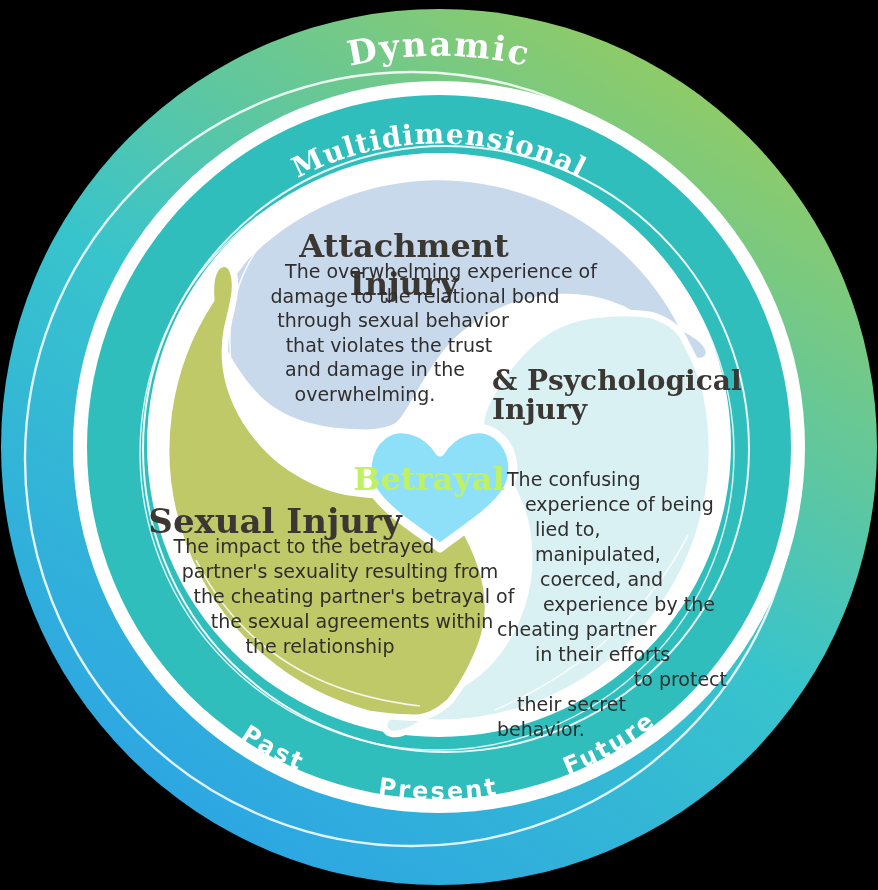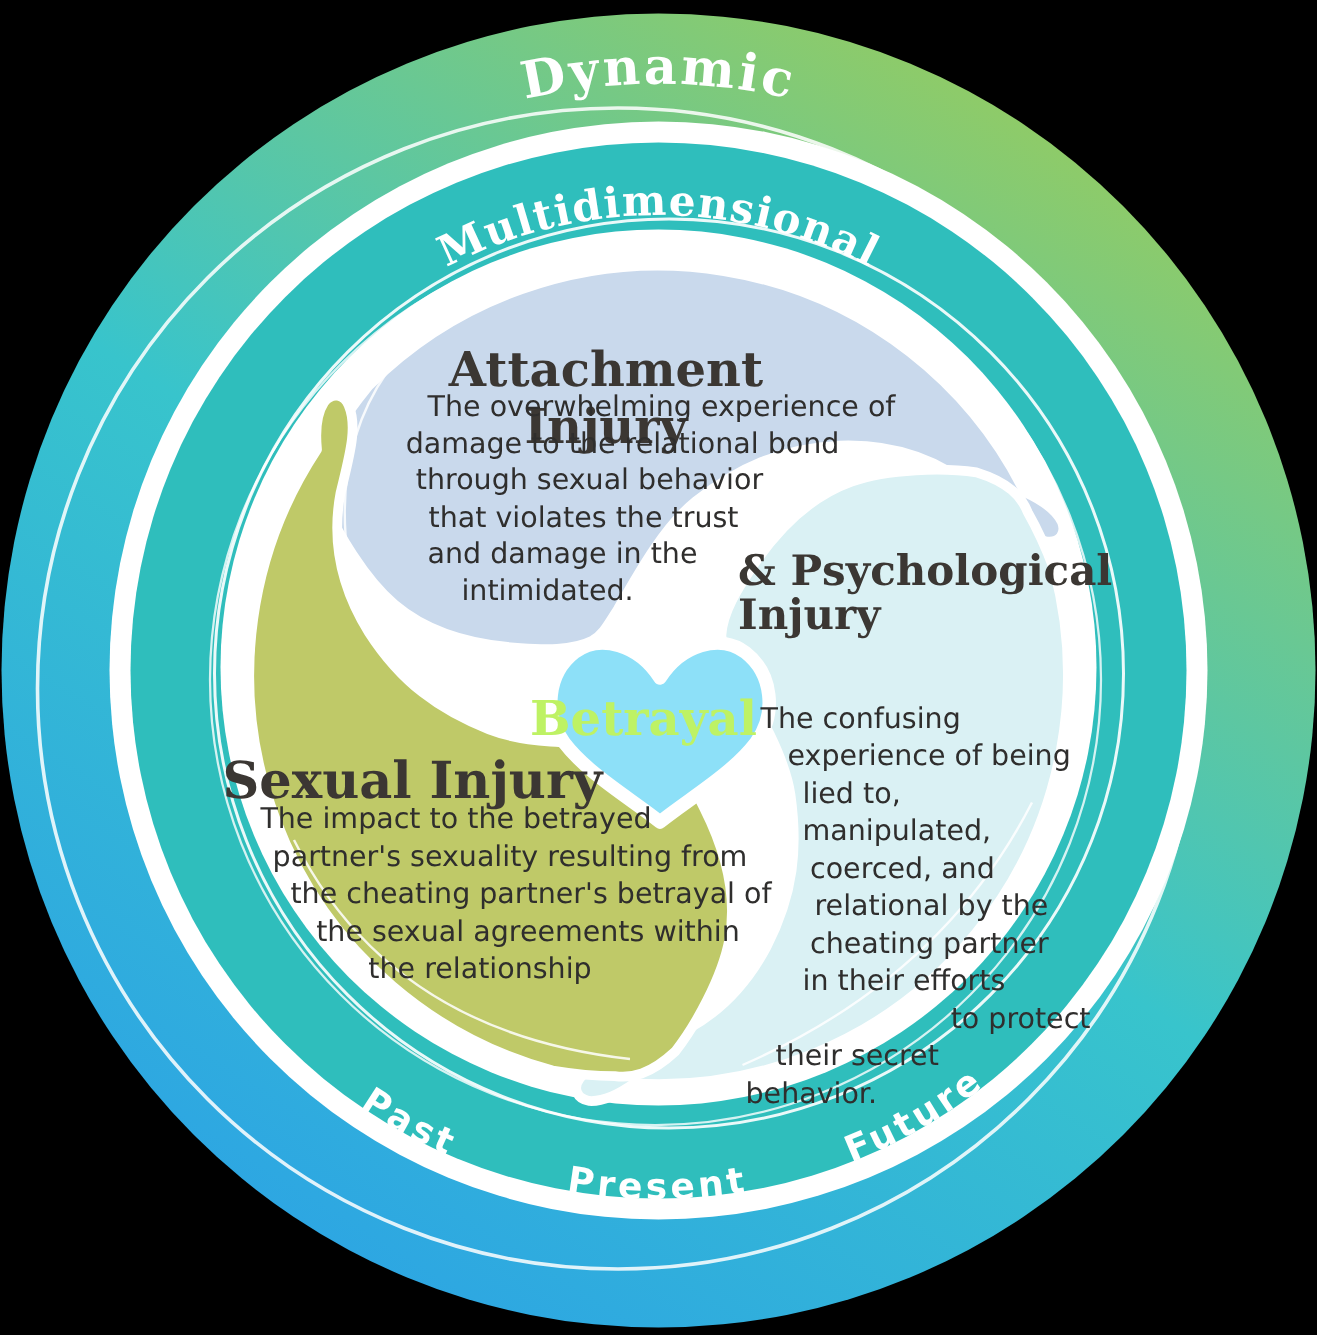--- a/index.html
+++ b/index.html
@@ -34,21 +34,21 @@
   .sexual-body div:nth-child(2){transform:translateX(10px);}
   .sexual-body div:nth-child(3){transform:translateX(24px);}
   .sexual-body div:nth-child(4){transform:translateX(22px);}
   .sexual-body div:nth-child(5){transform:translateX(-10px);}
   .emotional-body{left:497px;top:467px;width:230px;text-align:left;line-height:25px;}
   .emotional-body div:nth-child(1){margin-left:10px;}
   .emotional-body div:nth-child(2){margin-left:28px;}
   .emotional-body div:nth-child(3){margin-left:38px;}
   .emotional-body div:nth-child(4){margin-left:43px;}
   .emotional-body div:nth-child(5){margin-left:46px;}
-  .emotional-body div:nth-child(6){margin-left:43px;}
+  .emotional-body div:nth-child(6){}
   .emotional-body div:nth-child(7){margin-left:38px;}
   .emotional-body div:nth-child(8){margin-left:31px;text-align:right;}
   .emotional-body div:nth-child(9){margin-left:20px;}
   .emotional-body div:nth-child(10){margin-left:0px;}
 </style>
 </head>
 <body>
 
 <div class="stage">
 
@@ -124,33 +124,33 @@
     </text>
   </svg>
 
   <div class="txt title attachment-title">Attachment Injury</div>
   <div class="txt body-text attachment-body">
     <div>The overwhelming experience of</div>
     <div>damage to the relational bond</div>
     <div>through sexual behavior</div>
     <div>that violates the trust</div>
     <div>and damage in the</div>
-    <div>intimidated.</div>
+    <div>overwhelming.</div>
   </div>
 
   <div class="txt title emotional-title">
     <div>&amp; Psychological</div>
     <div>Injury</div>
   </div>
   <div class="txt body-text emotional-body">
     <div>The confusing</div>
     <div>experience of being</div>
     <div>lied to, manipulated,</div>
     <div>coerced, and</div>
-    <div>relational by the</div>
+    <div>experience by the</div>
     <div>cheating partner</div>
     <div>in their efforts</div>
     <div>to protect</div>
     <div>their secret</div>
     <div>behavior.</div>
   </div>
 
   <div class="txt title sexual-title">Sexual Injury</div>
   <div class="txt body-text sexual-body">
     <div>The impact to the betrayed</div>

